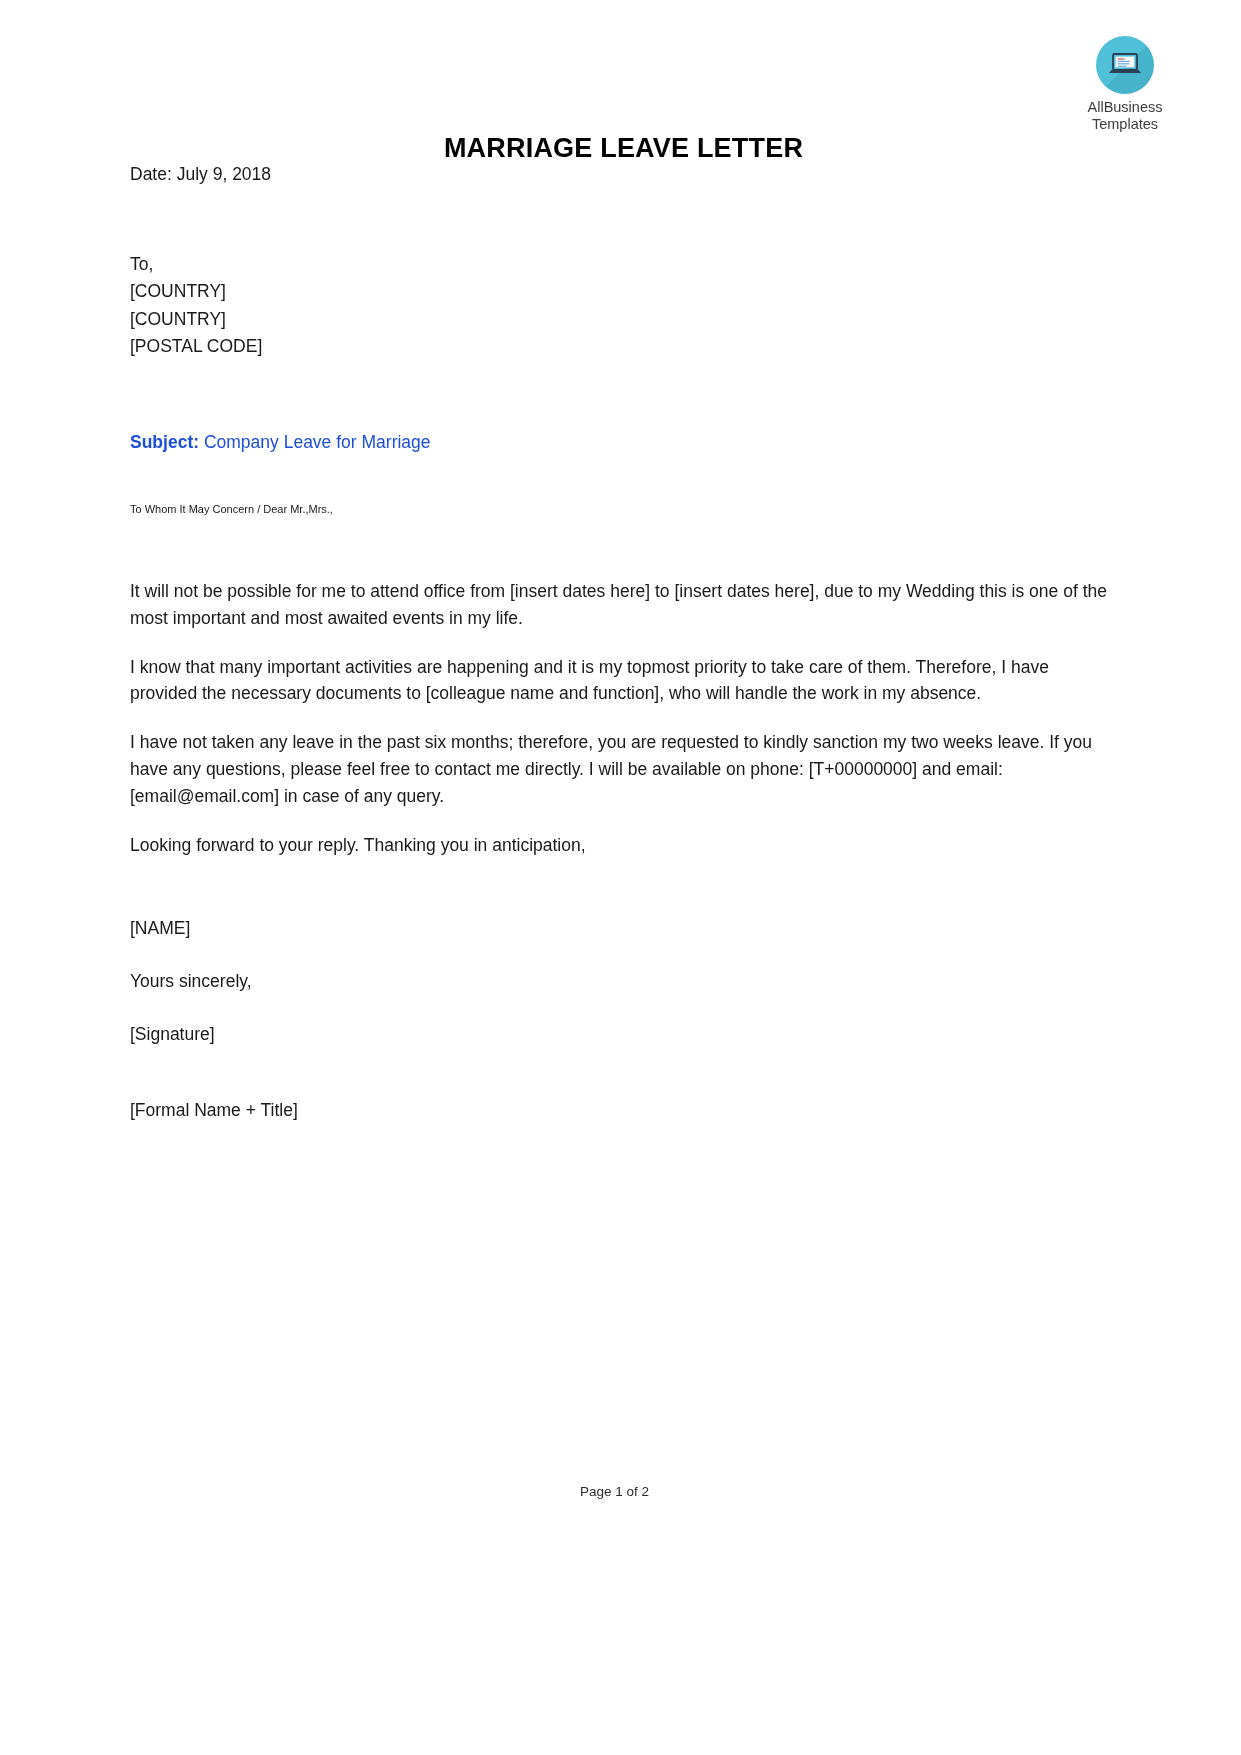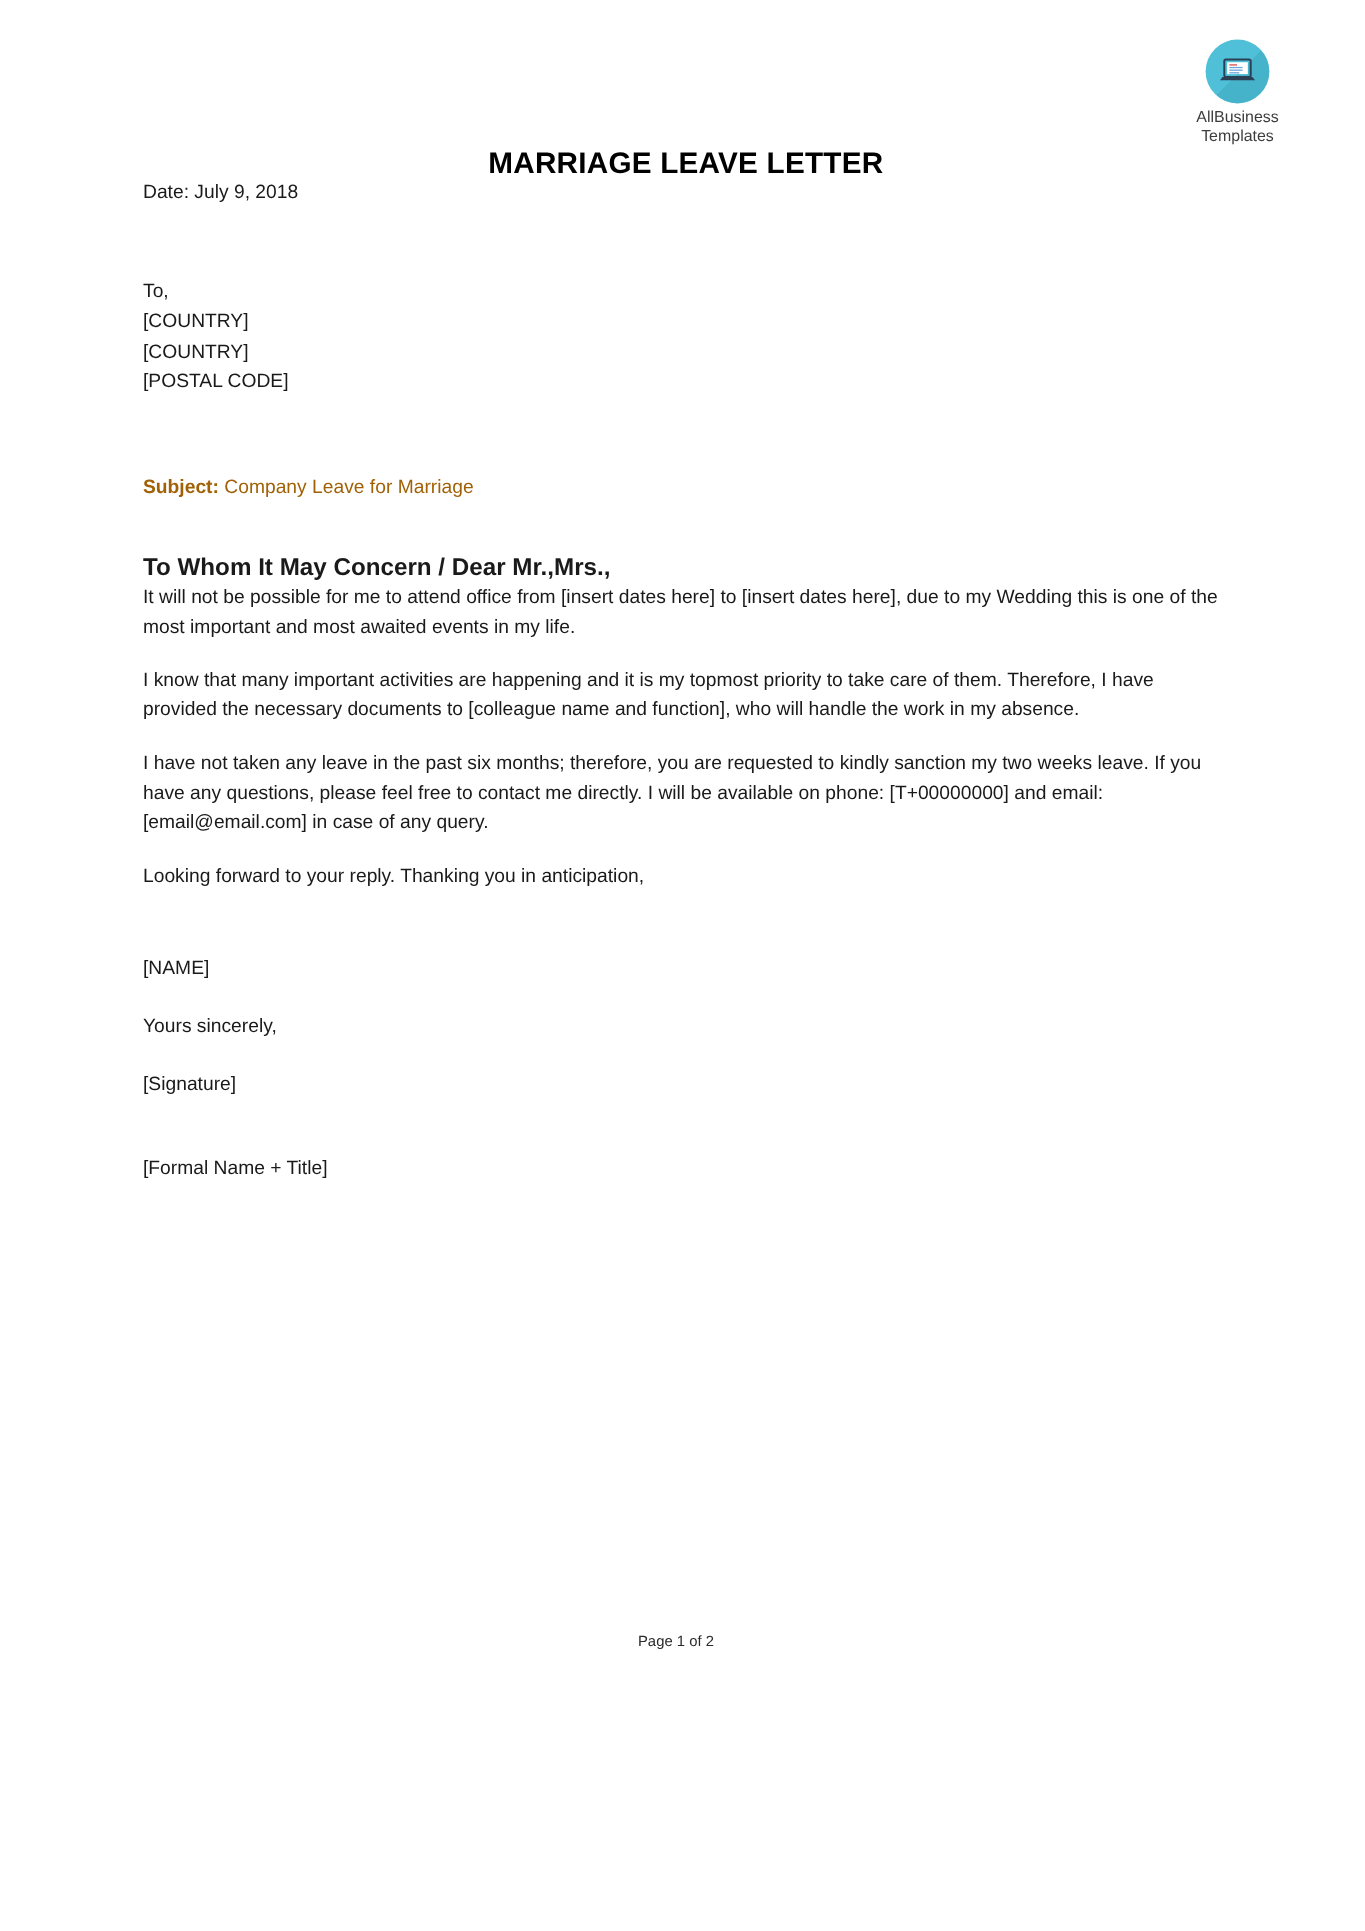--- a/index.html
+++ b/index.html
@@ -81,30 +81,30 @@
   .address-block {
     margin-top: 66px;
     font-size: 17.5px;
     color: #1a1a1a;
     line-height: 1.56;
   }
   .address-block div { white-space: pre; }
   .subject-line {
     margin-top: 72px;
     font-size: 17.5px;
-    color: #a16207;
+    color: #1d4ed8;
   }
   .subject-line b { font-weight: bold; }
   .salutation {
     margin-top: 50px;
-    font-size: 22px;
+    font-size: 11px;
     color: #1a1a1a;
-    font-weight: bold;
   }
   .body-copy {
+    margin-top: 63px;
   }
   .body-copy p {
     font-size: 17.5px;
     color: #1a1a1a;
     line-height: 1.53;
     margin: 0 0 22px 0;
     text-align: left;
   }
   .closing {
     margin-top: 57px;

